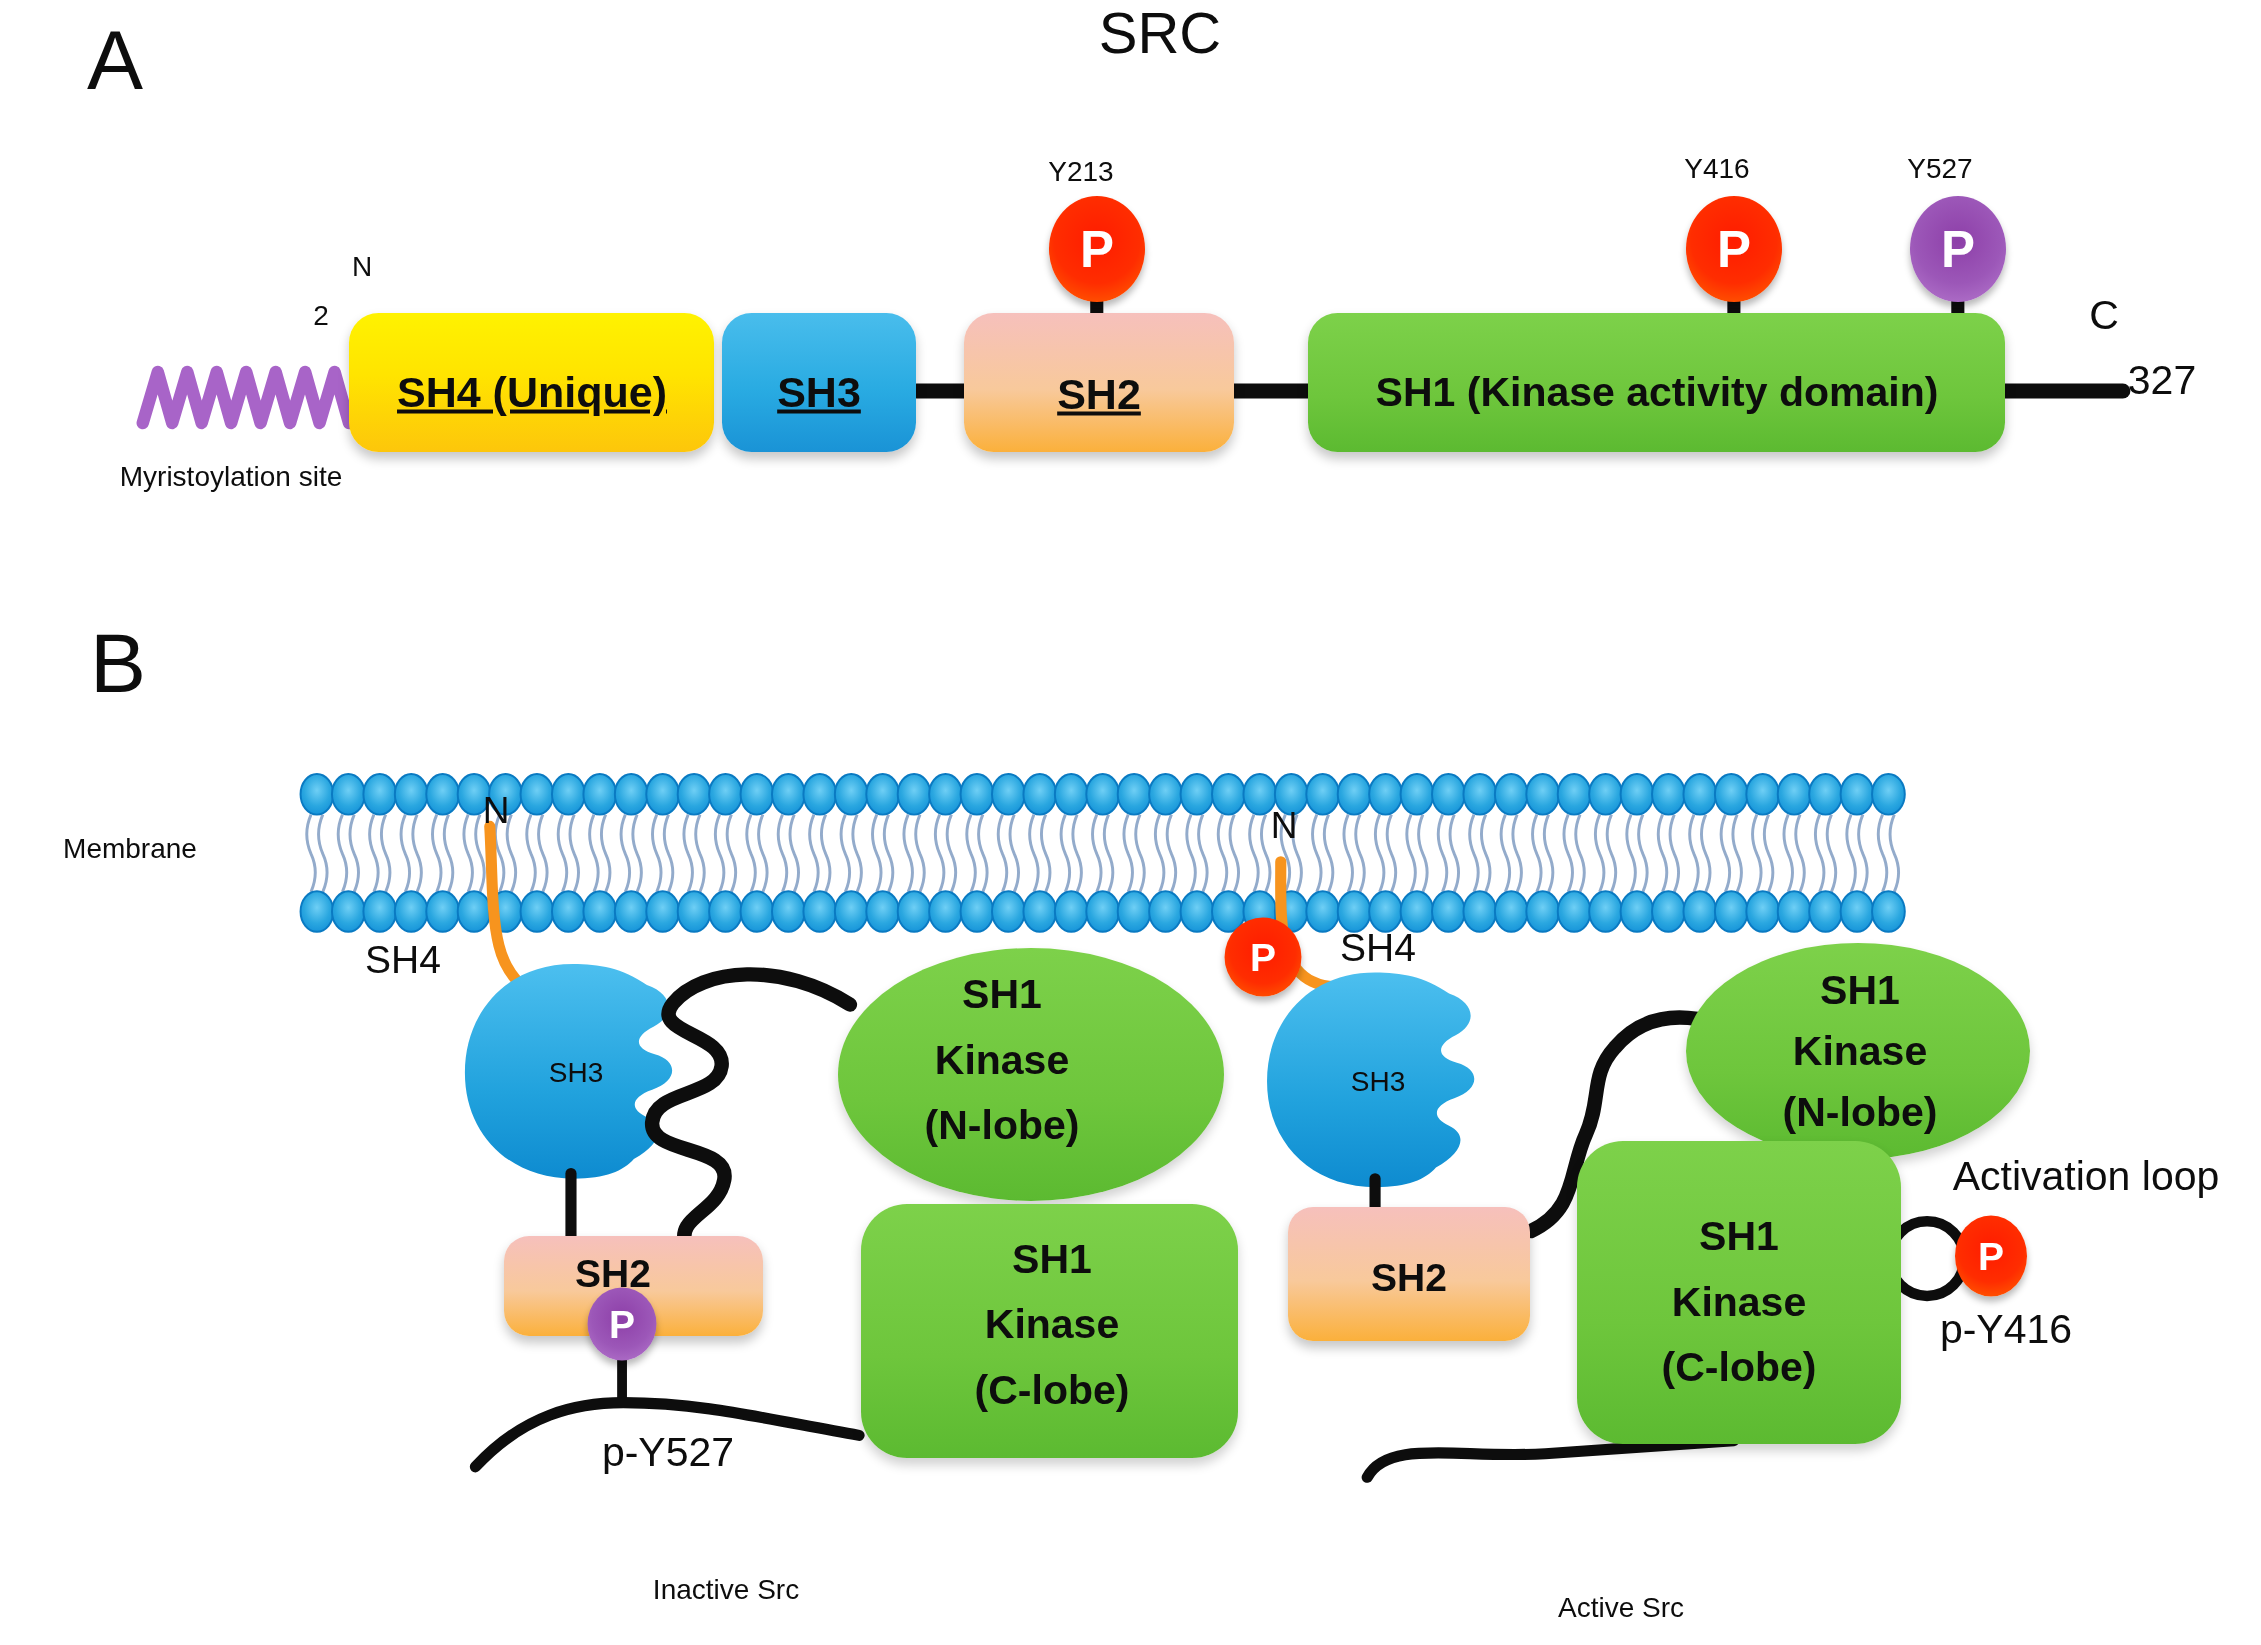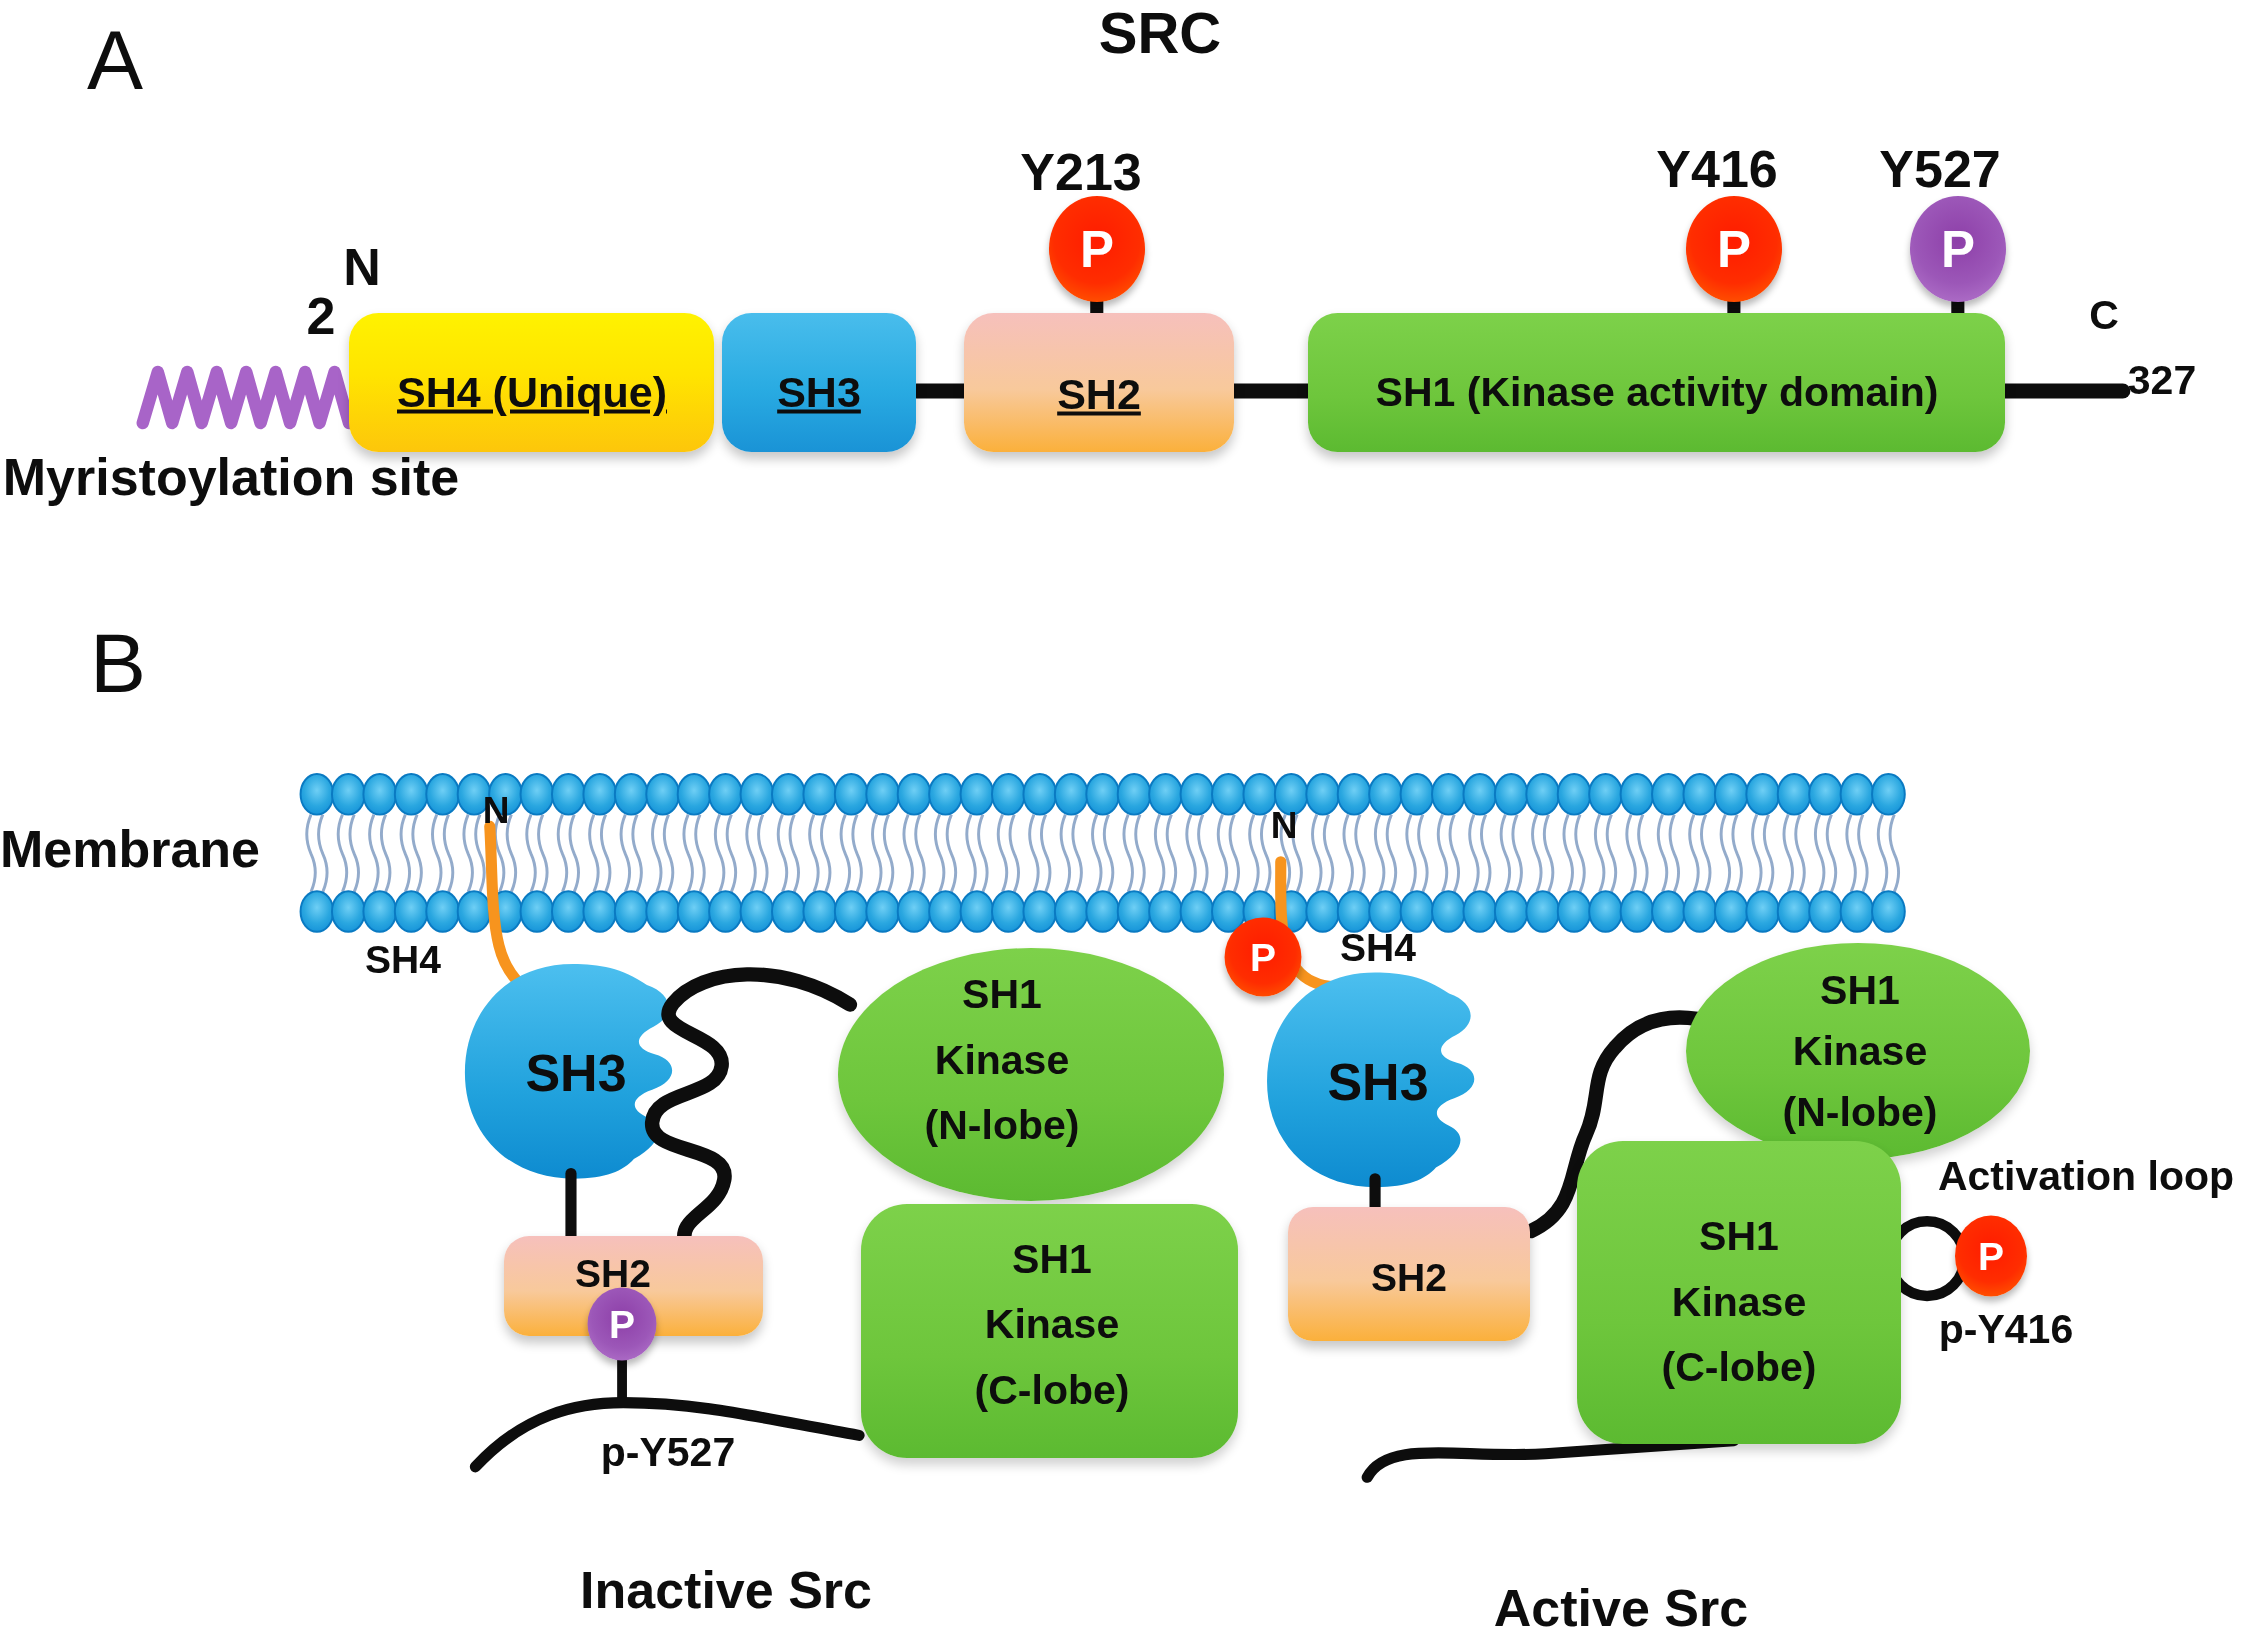--- a/index.html
+++ b/index.html
@@ -1,21 +1,21 @@
 <!DOCTYPE html>
 <html style="--domain_yellow: #ffe400; --domain_blue: #29abe2; --domain_blue_light: #49bdec; --domain_pink: #f6c0bc; --domain_orange: #fbb03b; --domain_green: #6ec63c; --phospho_red: #ff2d00; --phospho_purple: #9c57b8; --linker_orange: #f7941e; --zigzag_purple: #a864c8; --membrane_head_blue: #29abe2; --membrane_tail_gray: #93abcb; --line_black: #0d0d0d;font-size:10.5px"><head>
 <meta charset="utf-8">
 <style>
   html,body{margin:0;padding:0;background:#ffffff;}
   .canvas{position:relative;width:2261px;height:1645px;background:#ffffff;overflow:hidden;
           font-family:"Liberation Sans","DejaVu Sans",sans-serif;color:#0d0d0d;}
   svg.art{position:absolute;left:0;top:0;}
-  .lbl{position:absolute;transform:translate(-50%,-50%);white-space:nowrap;font-weight:700;color:#0d0d0d;line-height:1;}
+  .lbl{position:absolute;transform:translate(-50%,-50%);white-space:nowrap;font-weight:400;color:#0d0d0d;line-height:1;}
   .panel-letter{font-weight:400;font-size:84px;}
-  .f88{font-size:58px;} .f66{font-size:43px;text-decoration:underline;} .f64{font-size:52px;} .f62{font-size:41px;}
+  .f88{font-size:58px;} .f66{font-size:43px;text-decoration:underline;} .f64{font-size:28px;} .f62{font-size:41px;}
   .f60{font-size:39px;} .f56{font-size:37px;}
   .box{position:absolute;border-radius:29.5px;box-shadow:0 6.5px 10.5px rgba(0,0,0,0.22);}
   .box-sh4{background:linear-gradient(180deg,#fff200 0%,#ffe400 45%,#fdc60b 100%);}
   .box-sh3{background:linear-gradient(180deg,var(--domain_blue_light) 0%,var(--domain_blue) 55%,#1a93d6 100%);}
   .box-sh2{background:linear-gradient(180deg,var(--domain_pink) 0%,#f8c99b 55%,var(--domain_orange) 100%);}
   .box-green{background:linear-gradient(180deg,#7dd14a 0%,var(--domain_green) 60%,#5cba31 100%);}
   .ellipse{border-radius:50%;}
   .badge{position:absolute;transform:translate(-50%,-50%);display:flex;align-items:center;justify-content:center;
          border-radius:50%;color:#fff;font-weight:700;box-shadow:0 5.2px 7.9px rgba(0,0,0,0.28);}
   .badge-red{background:radial-gradient(circle at 50% 42%,#ff1c00 0%,var(--phospho_red) 55%,#ff6a00 100%);}

